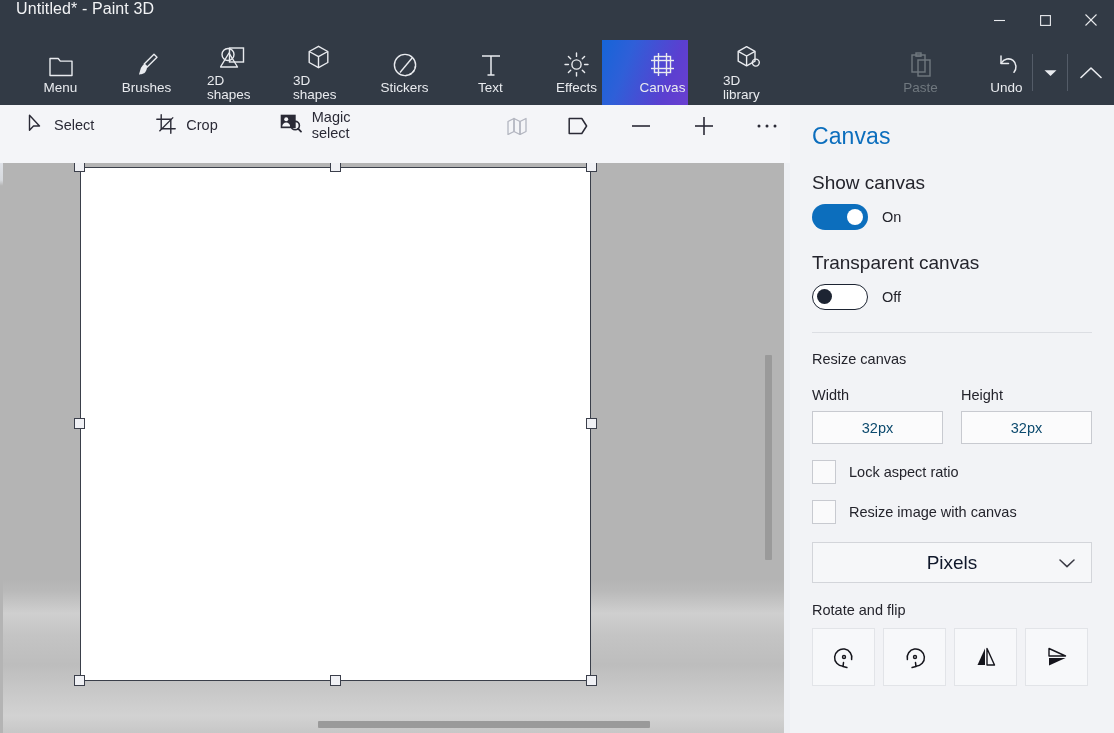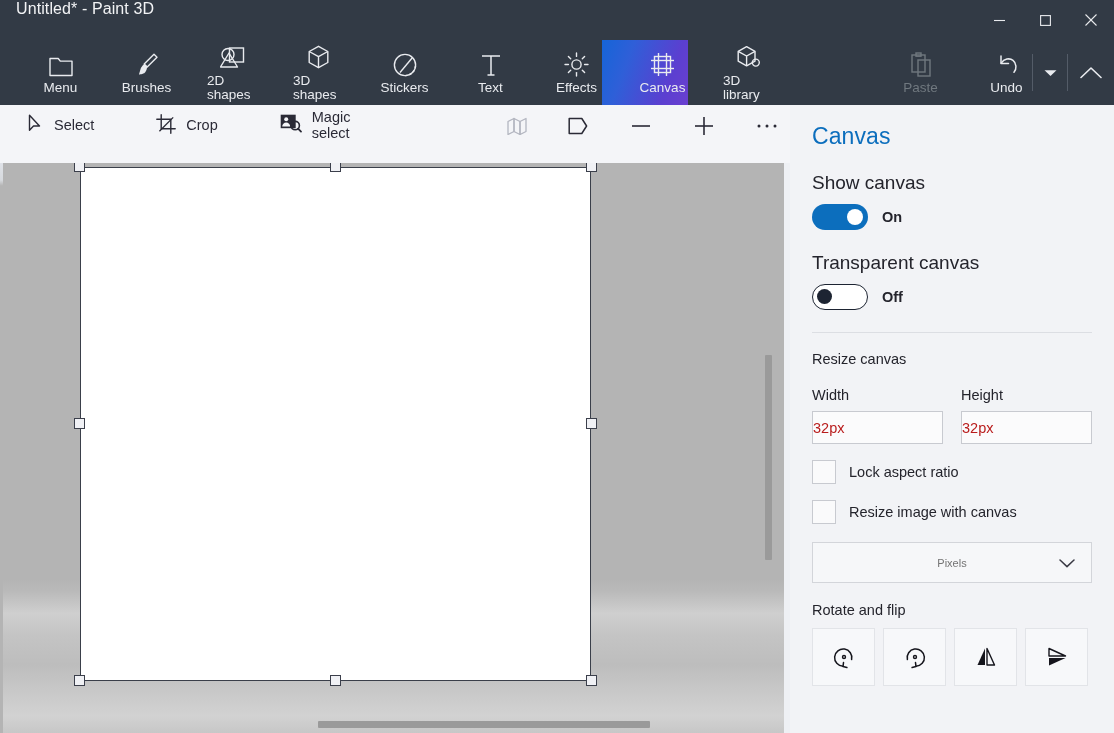--- a/index.html
+++ b/index.html
@@ -120,21 +120,21 @@
     position: absolute; left: 790px; top: 105px; width: 324px; height: 628px;
     background: #f2f3f6;
     padding: 18px 22px 0 22px;
     overflow: hidden;
   }
   .panel-title {
     color: #0c6ebd; font-size: 23px; font-weight: normal;
     letter-spacing: .1px; margin-bottom: 22px;
   }
   .field-label { font-size: 19px; color: #24242c; margin-bottom: 10px; }
-  .toggle-row { display: flex; align-items: center; gap: 14px; margin-bottom: 22px; font-weight: bold; }
+  .toggle-row { display: flex; align-items: center; gap: 14px; margin-bottom: 22px; }
   .toggle {
     width: 56px; height: 26px; border-radius: 13px; position: relative;
   }
   .toggle.on { background: #0c6ebd; }
   .toggle.on .knob {
     position: absolute; right: 5px; top: 5px;
     width: 16px; height: 16px; border-radius: 50%; background: #ffffff;
   }
   .toggle.off { background: #ffffff; border: 1.6px solid #1d2432; }
   .toggle.off .knob {
@@ -144,34 +144,34 @@
   .toggle-state { font-size: 14.5px; color: #24242c; }
   .divider { height: 1px; background: #dcdee3; margin: 6px 0 18px 0; }
   .section-label { font-size: 14.5px; color: #24242c; margin-bottom: 20px; }
   .dim-row { display: flex; gap: 18px; }
   .dim-col { flex: 1; }
   .dim-head { font-size: 14.5px; color: #24242c; margin-bottom: 8px; }
   .dim-input {
     width: 100%; height: 33px;
     background: #fbfbfc; border: 1px solid #c8cad0;
     font-family: "Liberation Sans", sans-serif; font-size: 14.5px;
-    color: #b91c1c; 
+    color: #0c4a6e; text-align: center;
   }
   .check-row { display: flex; align-items: center; gap: 13px; margin-top: 16px; }
   .checkbox {
     width: 24px; height: 24px; background: #fafafb; border: 1px solid #c8cad0;
   }
   .check-label { font-size: 14.5px; color: #24242c; }
   .combo {
     margin-top: 18px; width: 100%; height: 41px;
     background: #f6f7f9; border: 1px solid #d3d5da;
     display: flex; align-items: center; justify-content: center;
     position: relative;
   }
-  .combo-text { font-size: 11px; color: #737373; }
+  .combo-text { font-size: 19px; color: #0f172a; }
   .combo-chev { position: absolute; right: 16px; top: 50%; transform: translateY(-50%); color: #3a3a44; }
   .rf-label { font-size: 14.5px; color: #24242c; margin-top: 19px; margin-bottom: 10px; }
   .rf-row { display: flex; gap: 8px; }
   .rf-btn {
     width: 63px; height: 58px;
     background: #f7f8fa; border: 1px solid #e2e4e8;
     display: flex; align-items: center; justify-content: center;
     color: #15151c;
   }
 </style>

